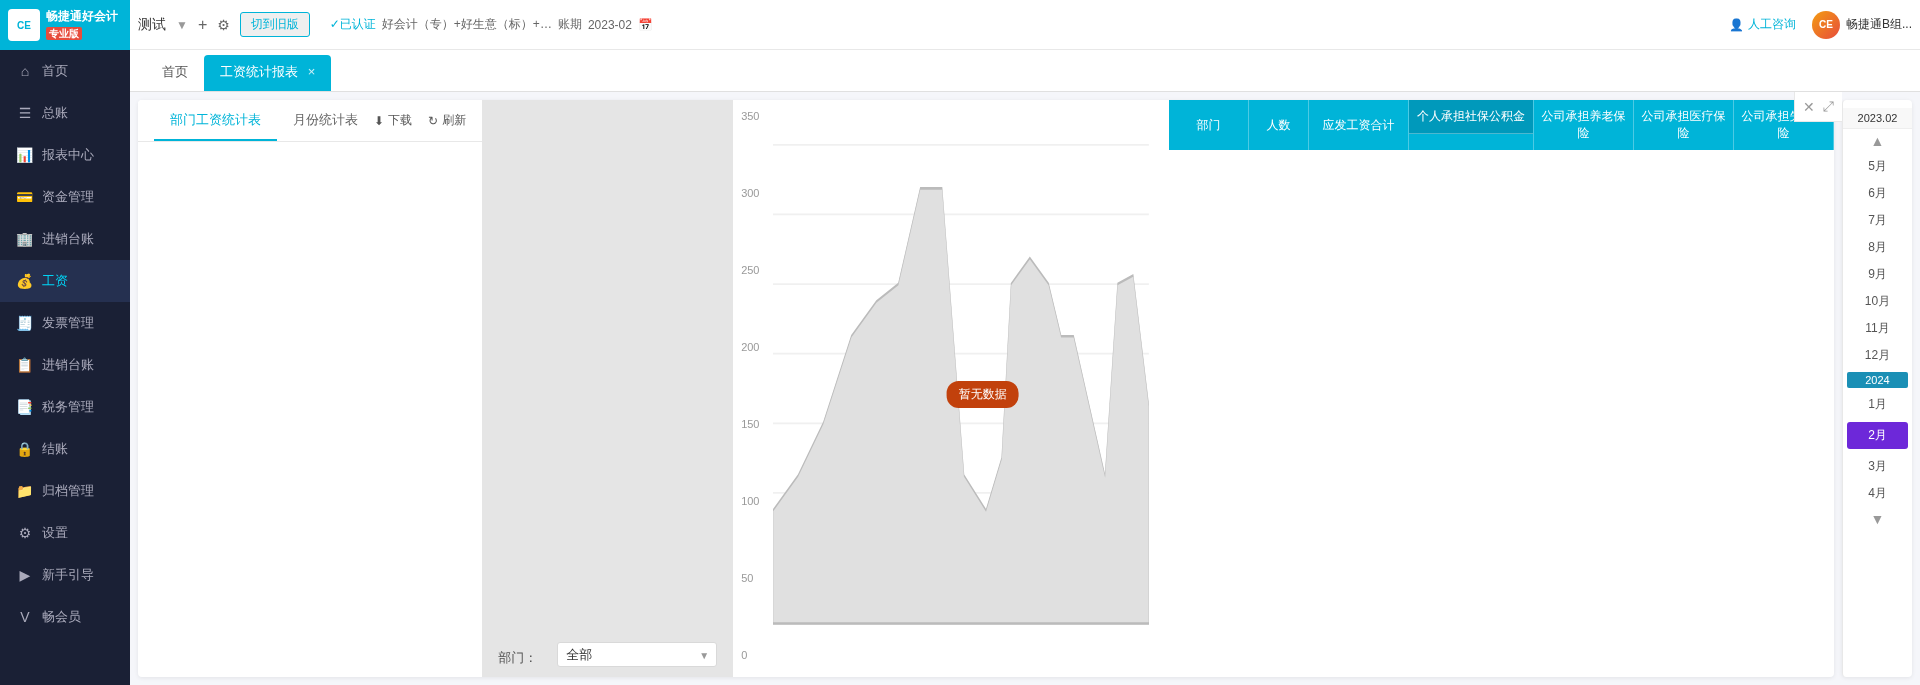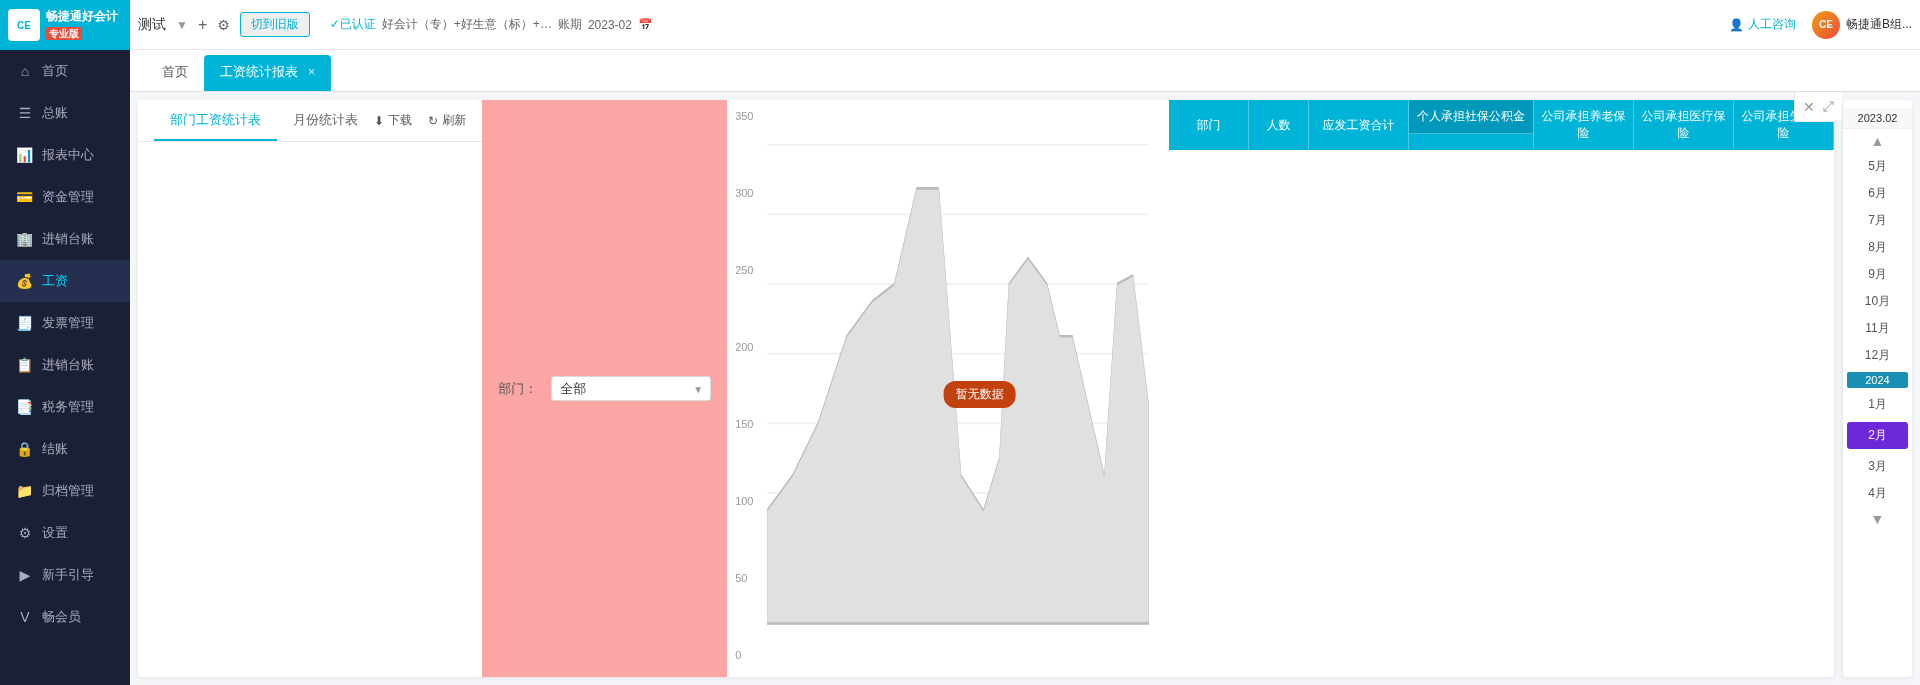--- a/index.html
+++ b/index.html
@@ -180,25 +180,25 @@
       color: #555;
       cursor: pointer;
       display: flex;
       align-items: center;
       gap: 4px;
     }
 
     
     .filter-row {
       display: flex;
-      align-items: center;
+      align-items: flex-end;
       padding: 10px 16px;
-      gap: 14px;
-      flex-shrink: 0;
-      background: #fca5a5;
+      gap: 20px;
+      flex-shrink: 0;
+      background: #e5e5e5;
     }
     .filter-label { font-size: 13px; color: #555; }
     .filter-select {
       border: 1px solid #d9d9d9;
       border-radius: 3px;
       padding: 4px 24px 4px 8px;
       font-size: 13px;
       color: #333;
       background: white;
       appearance: none;

